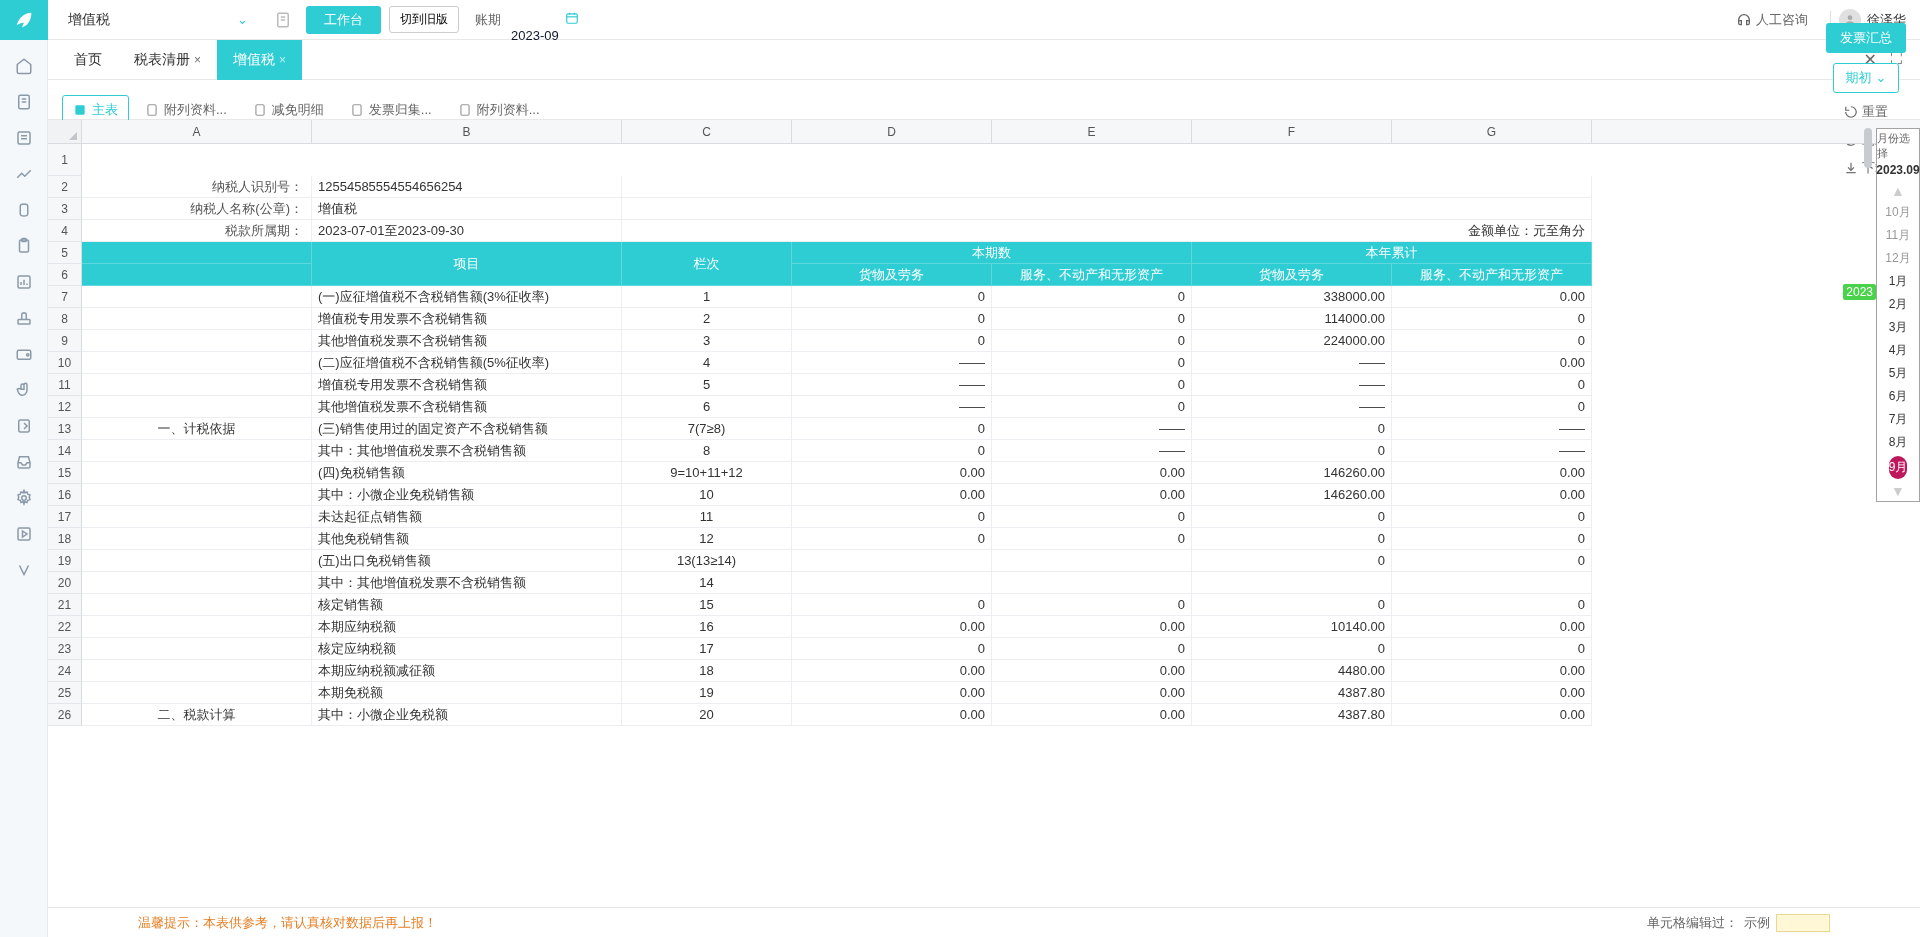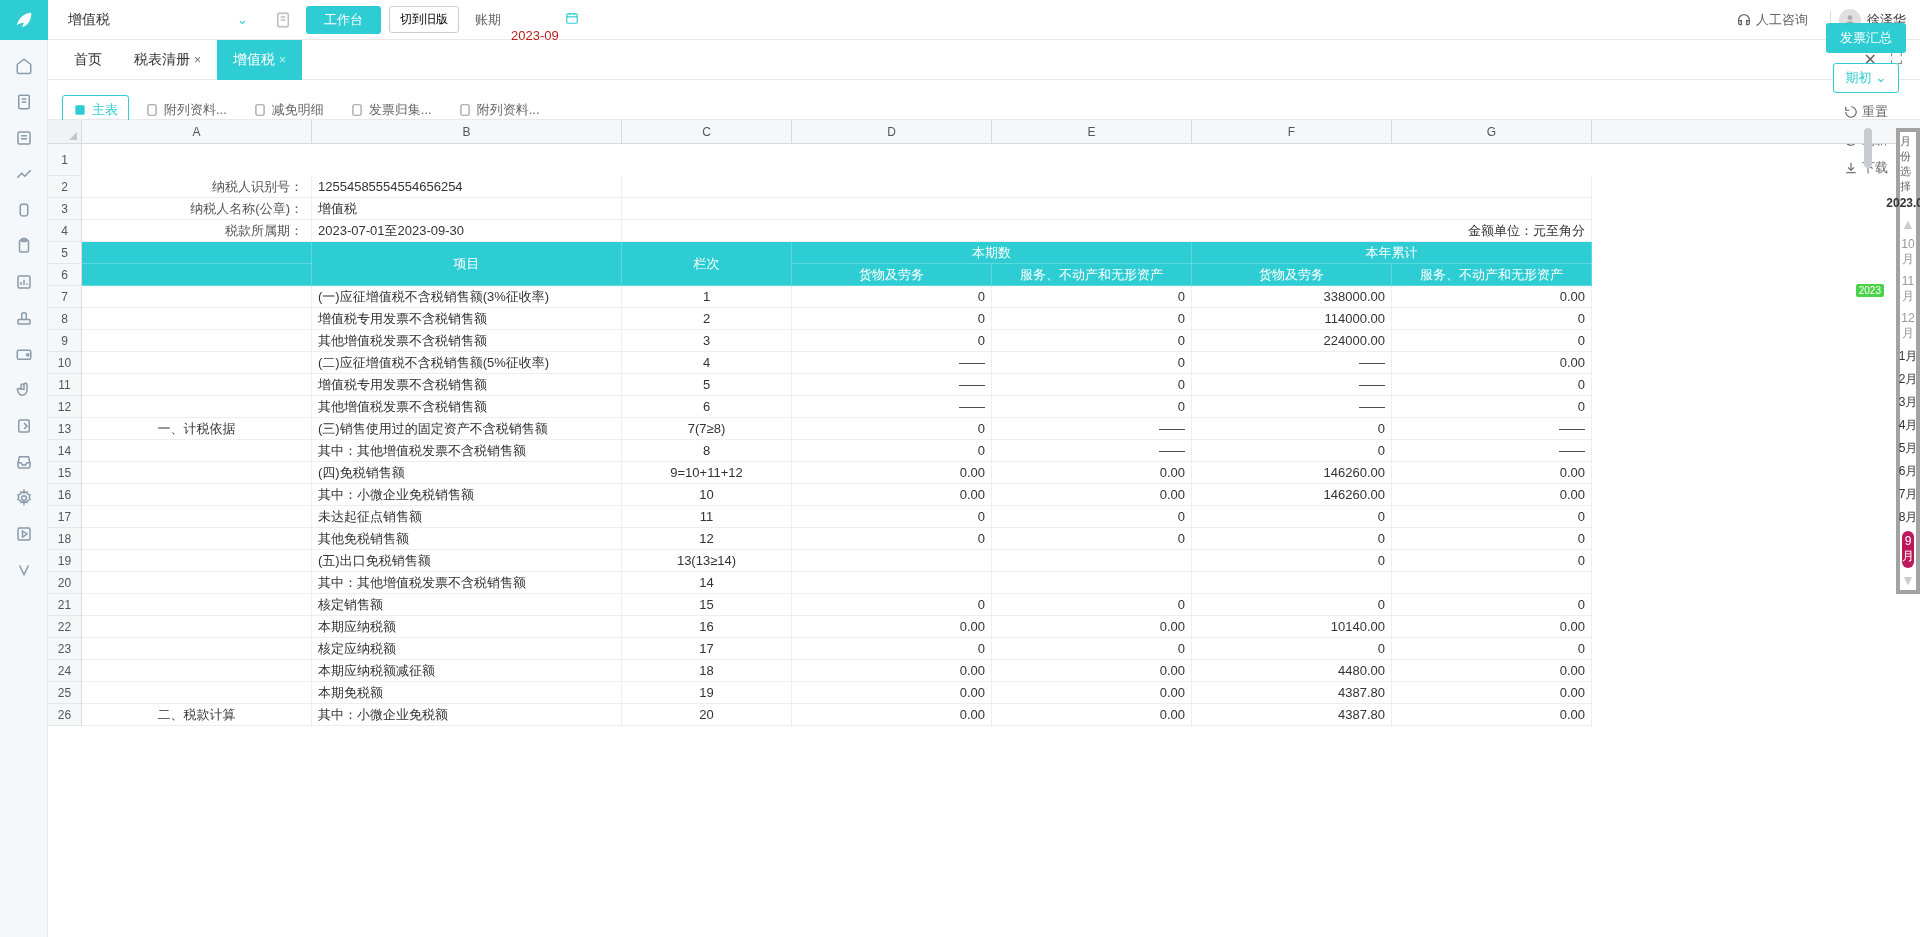--- a/index.html
+++ b/index.html
@@ -9,21 +9,21 @@
 .top-header { height: 40px; background: #fff; border-bottom: 1px solid #e8e8e8; display: flex; align-items: center; padding: 0; }
 .logo-area { width: 48px; height: 40px; background: #2ecdd3; display: flex; align-items: center; justify-content: center; }
 .logo-area svg { width: 22px; height: 22px; fill: #fff; }
 .company-select { display: flex; align-items: center; padding: 0 20px; min-width: 220px; }
 .company-name { font-size: 14px; color: #333; }
 .dropdown-chevron { margin-left: auto; color: #2ecdd3; }
 .hdr-icon-btn { width: 30px; height: 30px; display: flex; align-items: center; justify-content: center; color: #bbb; cursor: pointer; }
 .btn-workbench { background: #2ecdd3; color: #fff; border: none; padding: 5px 18px; border-radius: 3px; margin: 0 8px; font-size: 13px; cursor: pointer; }
 .btn-oldver { background: #fff; border: 1px solid #ccc; padding: 4px 10px; border-radius: 3px; font-size: 12px; cursor: pointer; }
 .period-label { margin-left: 16px; color: #666; font-size: 13px; }
-.period-value { margin-left: 10px; color: #b91c1c; margin-top: 32px; }
+.period-value { margin-left: 10px; color: #0f172a; margin-top: 32px; }
 .period-cal { margin-left: 6px; color: #2ecdd3; }
 .spacer { flex: 1; }
 .consult { display: flex; align-items: center; gap: 4px; color: #666; margin-right: 14px; cursor: pointer; }
 .divider-v { width: 1px; height: 18px; background: #e0e0e0; margin: 0 8px; }
 .user-area { display: flex; align-items: center; gap: 6px; margin-right: 14px; cursor: pointer; }
 .avatar { width: 22px; height: 22px; border-radius: 50%; background: #e0e0e0; display: flex; align-items: center; justify-content: center; }
 
 
 .sidebar { position: fixed; left: 0; top: 40px; bottom: 0; width: 48px; background: #f5f8fb; border-right: 1px solid #e8eaed; display: flex; flex-direction: column; align-items: center; padding-top: 8px; }
 .sidebar-item { width: 48px; height: 36px; display: flex; align-items: center; justify-content: center; color: #8a9aa8; cursor: pointer; }
@@ -62,28 +62,28 @@
 .cell.center { justify-content: center; }
 .hdr-cell { background: #2ecdd3; color: #fff; border-right: 1px solid #5cd9de; border-bottom: 1px solid #5cd9de; display: flex; align-items: center; justify-content: center; font-size: 13px; }
 .title-cell { font-size: 18px; color: #333; justify-content: center; }
 .label-cell { justify-content: flex-end; color: #555; padding-right: 8px; }
 .footer-bar { position: absolute; bottom: 0; left: 0; right: 0; height: 30px; background: #fff; border-top: 1px solid #e8e8e8; display: flex; align-items: center; padding: 0 90px 0 90px; font-size: 13px; }
 .footer-bar .warn { color: #e67e22; }
 .footer-right { margin-left: auto; display: flex; align-items: center; gap: 6px; color: #666; }
 .example-box { width: 54px; height: 18px; background: #fff7d6; border: 1px solid #e8d890; }
 
 
-.month-panel { position: fixed; right: 0; top: 128px; width: 24px; background: #fff; border: 4px solid #a3a3a3; display: flex; flex-direction: column; align-items: center; font-size: 12px; }
+.month-panel { position: fixed; right: 0; top: 128px; width: 44px; background: #fff; border: 1px solid #a3a3a3; display: flex; flex-direction: column; align-items: center; font-size: 12px; }
 .month-panel .mp-title { font-size: 11px; color: #666; padding: 2px 0; }
 .month-panel .mp-year { font-weight: bold; padding-bottom: 4px; }
 .month-panel .mp-arrow { color: #ccc; font-size: 14px; padding: 2px 0; }
 .month-panel .mp-month { padding: 3px 0; width: 100%; text-align: center; color: #999; cursor: pointer; }
 .month-panel .mp-month.enabled { color: #333; }
 .month-panel .mp-month.active { background: #be185d; color: #fff; border-radius: 10px; margin: 2px 6px; width: auto; }
-.year-badge { position: fixed; right: 36px; top: 284px; background: #4ad24a; color: #fff; font-size: 10px; padding: 1px 3px; border-radius: 2px; }
+.year-badge { position: fixed; right: 44px; top: 284px; background: #4ad24a; color: #fff; font-size: 12px; padding: 1px 3px; border-radius: 2px; }
 
 
 .cA { width: 230px; min-width:230px; }
 .cB { width: 310px; min-width:310px; }
 .cC { width: 170px; min-width:170px; }
 .cD { width: 200px; min-width:200px; }
 .cE { width: 200px; min-width:200px; }
 .cF { width: 200px; min-width:200px; }
 .cG { width: 200px; min-width:200px; }
 
@@ -560,20 +560,28 @@
           <div class="row-h">26</div>
           <div class="cell cA center">二、税款计算</div>
           <div class="cell cB">其中：小微企业免税额</div>
           <div class="cell cC center">20</div>
           <div class="cell cD right">0.00</div>
           <div class="cell cE right">0.00</div>
           <div class="cell cF right">4387.80</div>
           <div class="cell cG right">0.00</div>
         </div>
       </div>
+    <div class="footer-bar">
+      <span class="warn">温馨提示：本表供参考，请认真核对数据后再上报！</span>
+      <div class="footer-right">
+        <span>单元格编辑过：</span>
+        <span>示例</span>
+        <div class="example-box"></div>
+      </div>
+    </div>
   </div>
 </div>
 
 <div class="month-panel">
   <div class="mp-title">月份选择</div>
   <div class="mp-year">2023.09</div>
   <div class="mp-arrow">▲</div>
   <div id="months-container">
       <div class="mp-month">10月</div>
       <div class="mp-month">11月</div>

